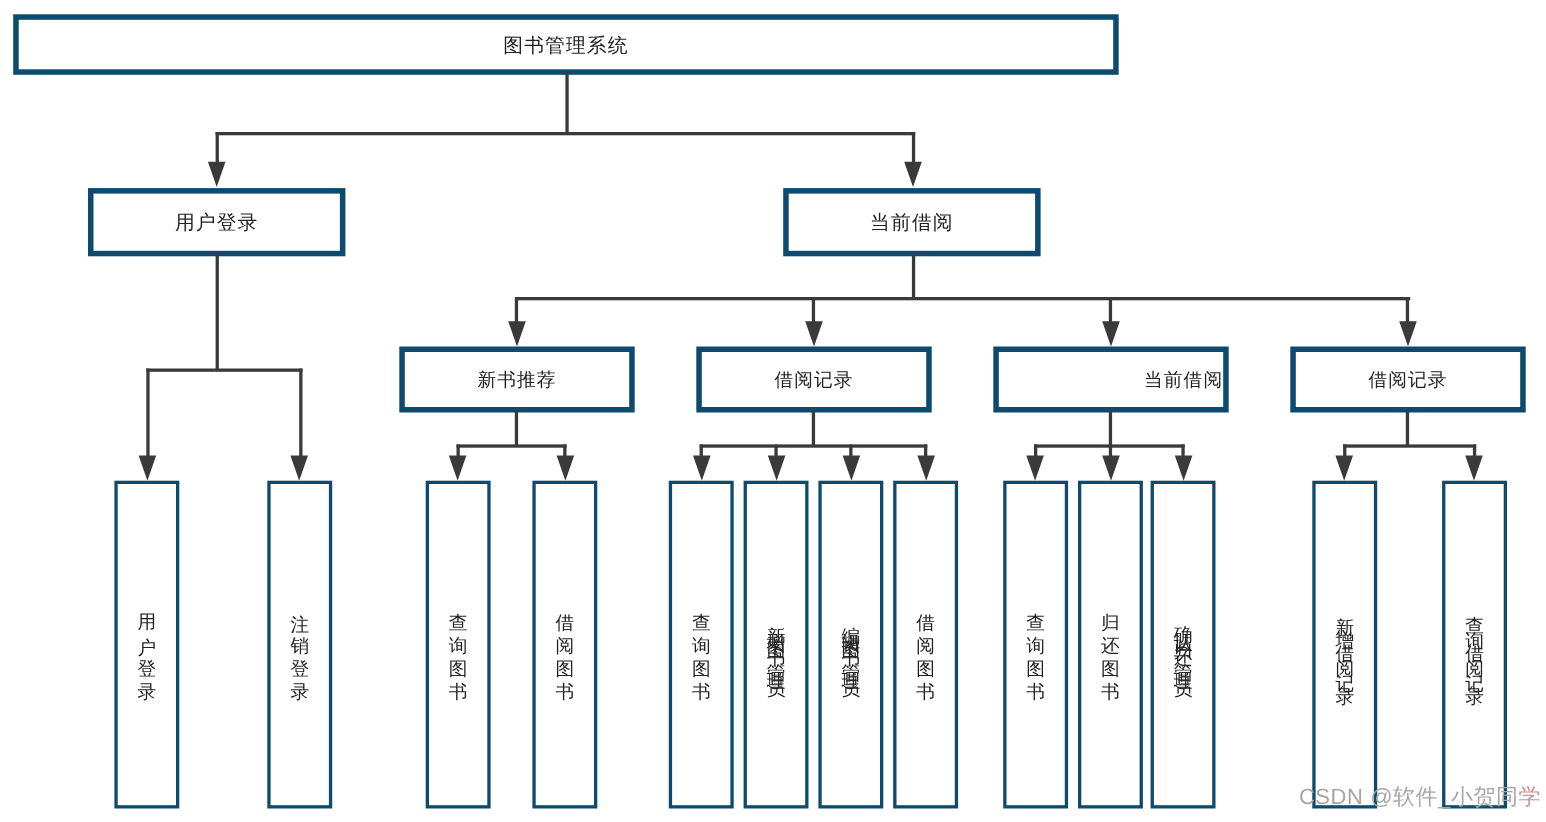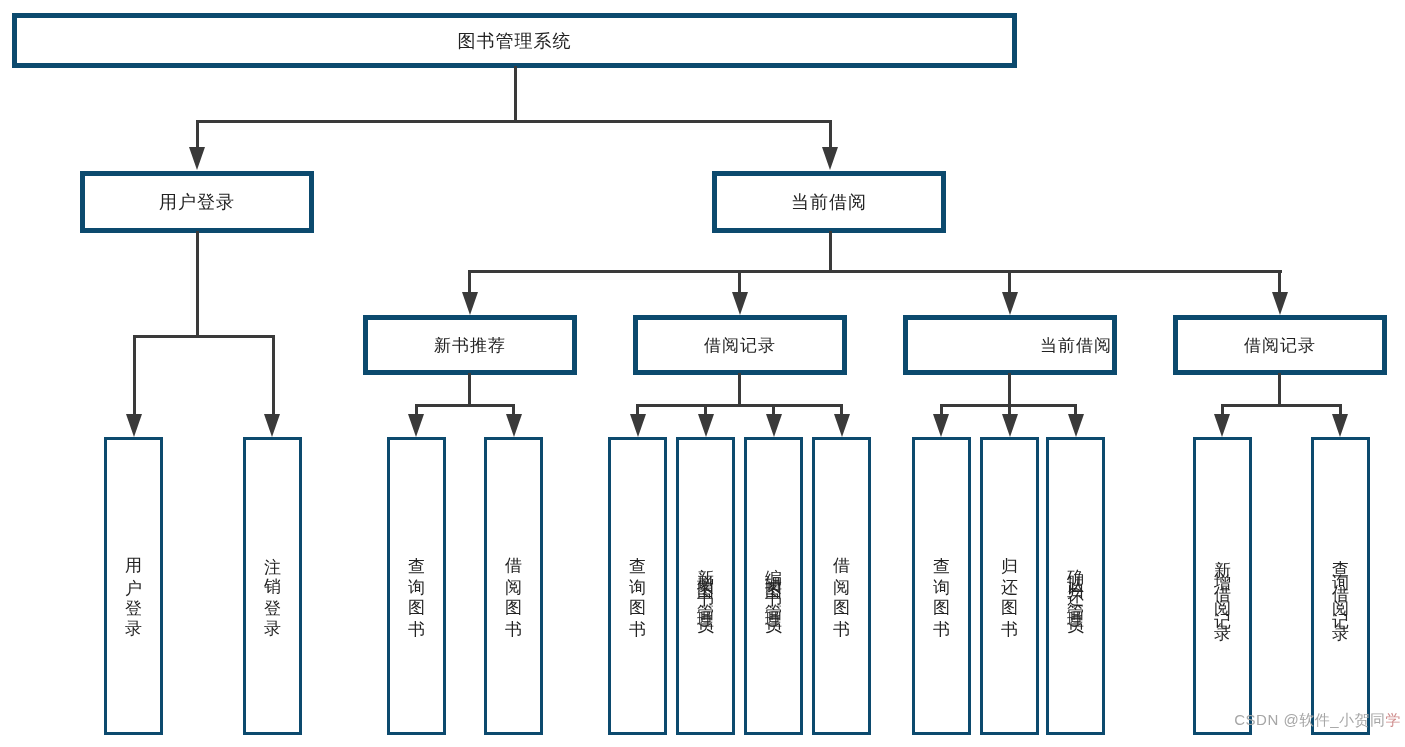--- a/index.html
+++ b/index.html
@@ -26,21 +26,21 @@
   .sp-tight { letter-spacing:7px; }
   .vline, .hline { position:absolute; background:#3a3a3a; }
   .arrow {
     position:absolute; width:0; height:0;
     border-left:8px solid transparent;
     border-right:8px solid transparent;
     border-top:23px solid #3a3a3a;
   }
   .watermark {
     position:absolute; right:4px; top:711px; z-index:10;
-    font-size:15px; color:#a6a6a6; letter-spacing:0.5px; white-space:nowrap;
+    font-size:20px; color:#a6a6a6; letter-spacing:0.5px; white-space:nowrap;
   }
   .watermark .wm-accent { color:#cf8d8d; }
 </style>
 </head>
 <body>
 
 <div class="canvas">
 
   <div class="box" style="left:12px; top:13px; width:1005px; height:55px;">
     <span class="lbl">图书管理系统</span>

